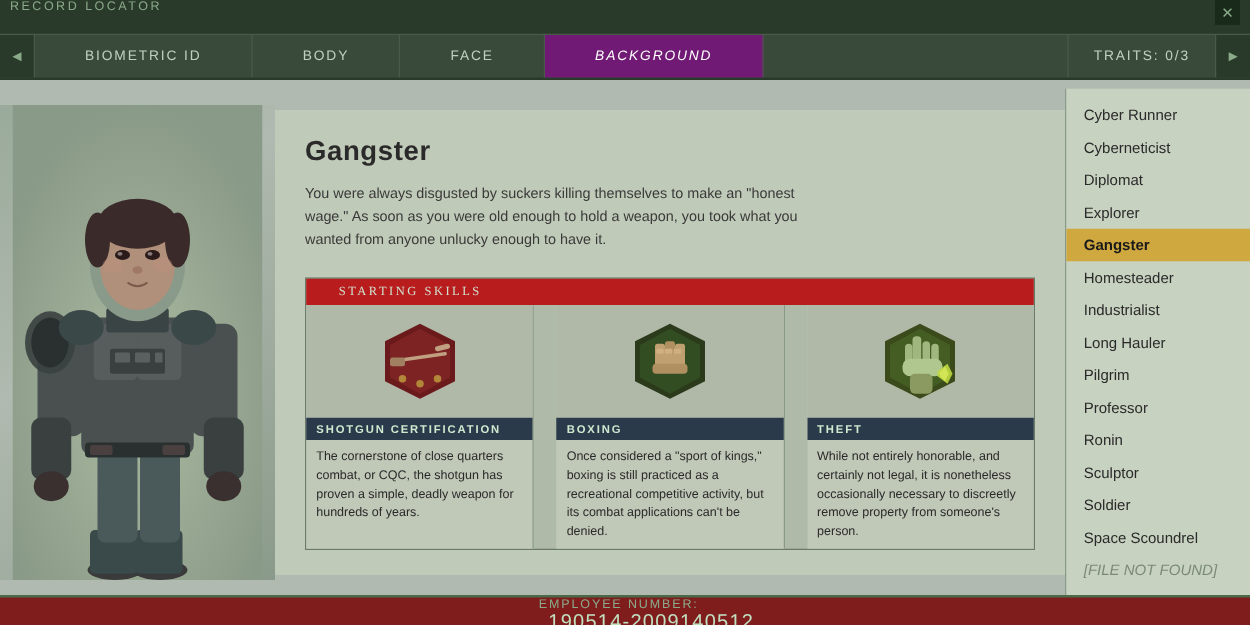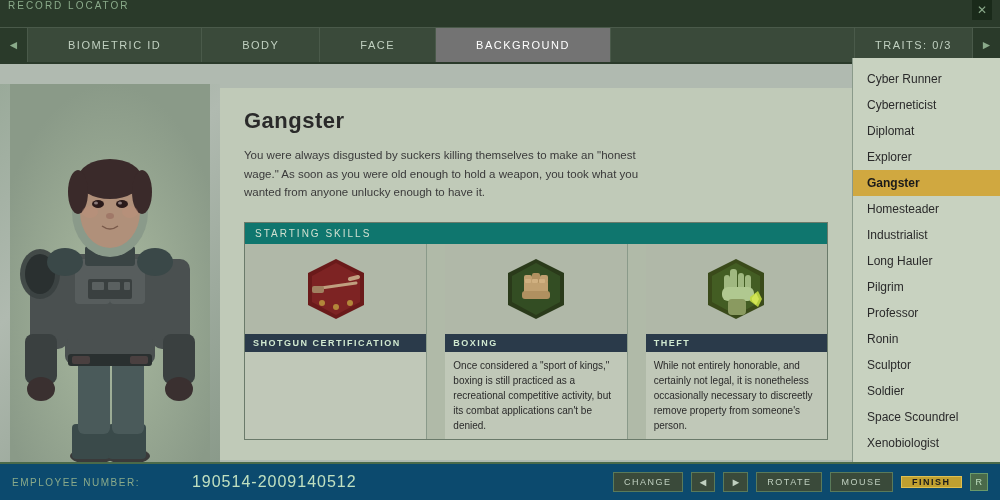--- a/index.html
+++ b/index.html
@@ -65,21 +65,22 @@
       text-transform: uppercase;
       padding: 0 40px;
       height: 100%;
       display: flex;
       align-items: center;
       border-right: 1px solid #4a5a4a;
       cursor: pointer;
     }
     .nav-tab.active {
       color: #ffffff;
-      background: #737373;
+      background: #701a75;
+      font-style: italic;
     }
     .traits-tab {
       margin-left: auto;
       border-left: 1px solid #4a5a4a;
       border-right: none;
       padding: 0 20px;
       text-align: center;
     }
     .nav-arrow-right {
       border-left: 1px solid #4a5a4a;
@@ -126,26 +127,27 @@
       margin-bottom: 20px;
       max-width: 420px;
     }
 
     
     .skills-section {
       border: 1px solid #6a7a6a;
       background: #b0baa8;
     }
     .skills-header {
-      background: #0f766e;
+      background: #b91c1c;
       color: #d0e0d0;
       font-size: 10px;
       letter-spacing: 2px;
-      padding: 5px 10px;
-      text-transform: uppercase;
+      padding: 5px 26px;
+      text-transform: uppercase;
+      font-family: Liberation Serif, serif;
     }
     .skills-cards {
       display: flex;
       gap: 18px;
     }
     .skill-card {
       flex: 1;
       border-right: 1px solid #8a9a8a;
       background: #c0c8b8;
     }
@@ -197,26 +199,27 @@
       color: #7a8a7a;
       font-style: italic;
     }
 
     
     .bottom-bar {
       position: absolute;
       bottom: 0;
       left: 0;
       right: 0;
-      height: 38px;
-      background: #0c4a6e;
+      height: 24px;
+      background: #7f1d1d;
       display: flex;
       align-items: center;
       padding: 0 12px;
       border-top: 2px solid #4a6a4a;
+      flex-direction: column;
     }
     .employee-label {
       color: #8aaa8a;
       font-size: 10px;
       letter-spacing: 1.5px;
       text-transform: uppercase;
       margin-right: 10px;
     }
     .employee-number {
       color: #c0e0c0;
@@ -411,20 +414,21 @@
               <line x1="12" y1="34" x2="54" y2="28" stroke="#c0a080" stroke-width="3" stroke-linecap="round"></line>
               <rect x="10" y="31" width="12" height="7" rx="2" fill="#a08060"></rect>
               <line x1="48" y1="24" x2="56" y2="22" stroke="#c0a080" stroke-width="4" stroke-linecap="round"></line>
 
               <circle cx="20" cy="48" r="3" fill="#c0a040" opacity="0.8"></circle>
               <circle cx="48" cy="48" r="3" fill="#c0a040" opacity="0.8"></circle>
               <circle cx="34" cy="52" r="3" fill="#c0a040" opacity="0.8"></circle>
             </svg>
           </div>
           <div class="skill-name-bar">SHOTGUN CERTIFICATION</div>
+          <div class="skill-desc">The cornerstone of close quarters combat, or CQC, the shotgun has proven a simple, deadly weapon for hundreds of years.</div>
         </div>
 
         <div class="skill-card">
           <div class="skill-icon-area">
             <svg class="badge-boxing" viewBox="0 0 68 68">
               <polygon points="34,4 62,18 62,50 34,64 6,50 6,18" fill="#2a3a1a"></polygon>
               <polygon points="34,8 58,21 58,47 34,60 10,47 10,21" fill="#3a5a2a" opacity="0.6"></polygon>
 
               <rect x="22" y="24" width="24" height="18" rx="4" fill="#c0a070"></rect>
               <rect x="22" y="20" width="8" height="8" rx="2" fill="#c0a070"></rect>
@@ -475,21 +479,20 @@
     <div class="sidebar-item active">Gangster</div>
     <div class="sidebar-item">Homesteader</div>
     <div class="sidebar-item">Industrialist</div>
     <div class="sidebar-item">Long Hauler</div>
     <div class="sidebar-item">Pilgrim</div>
     <div class="sidebar-item">Professor</div>
     <div class="sidebar-item">Ronin</div>
     <div class="sidebar-item">Sculptor</div>
     <div class="sidebar-item">Soldier</div>
     <div class="sidebar-item">Space Scoundrel</div>
-    <div class="sidebar-item">Xenobiologist</div>
     <div class="sidebar-item not-found">[FILE NOT FOUND]</div>
   </div>
 
 </div>
 
 <div class="bottom-bar">
   <span class="employee-label">EMPLOYEE NUMBER:</span>
   <span class="employee-number">190514-2009140512</span>
   <div class="bottom-buttons">
     <div class="bottom-btn">CHANGE</div>

